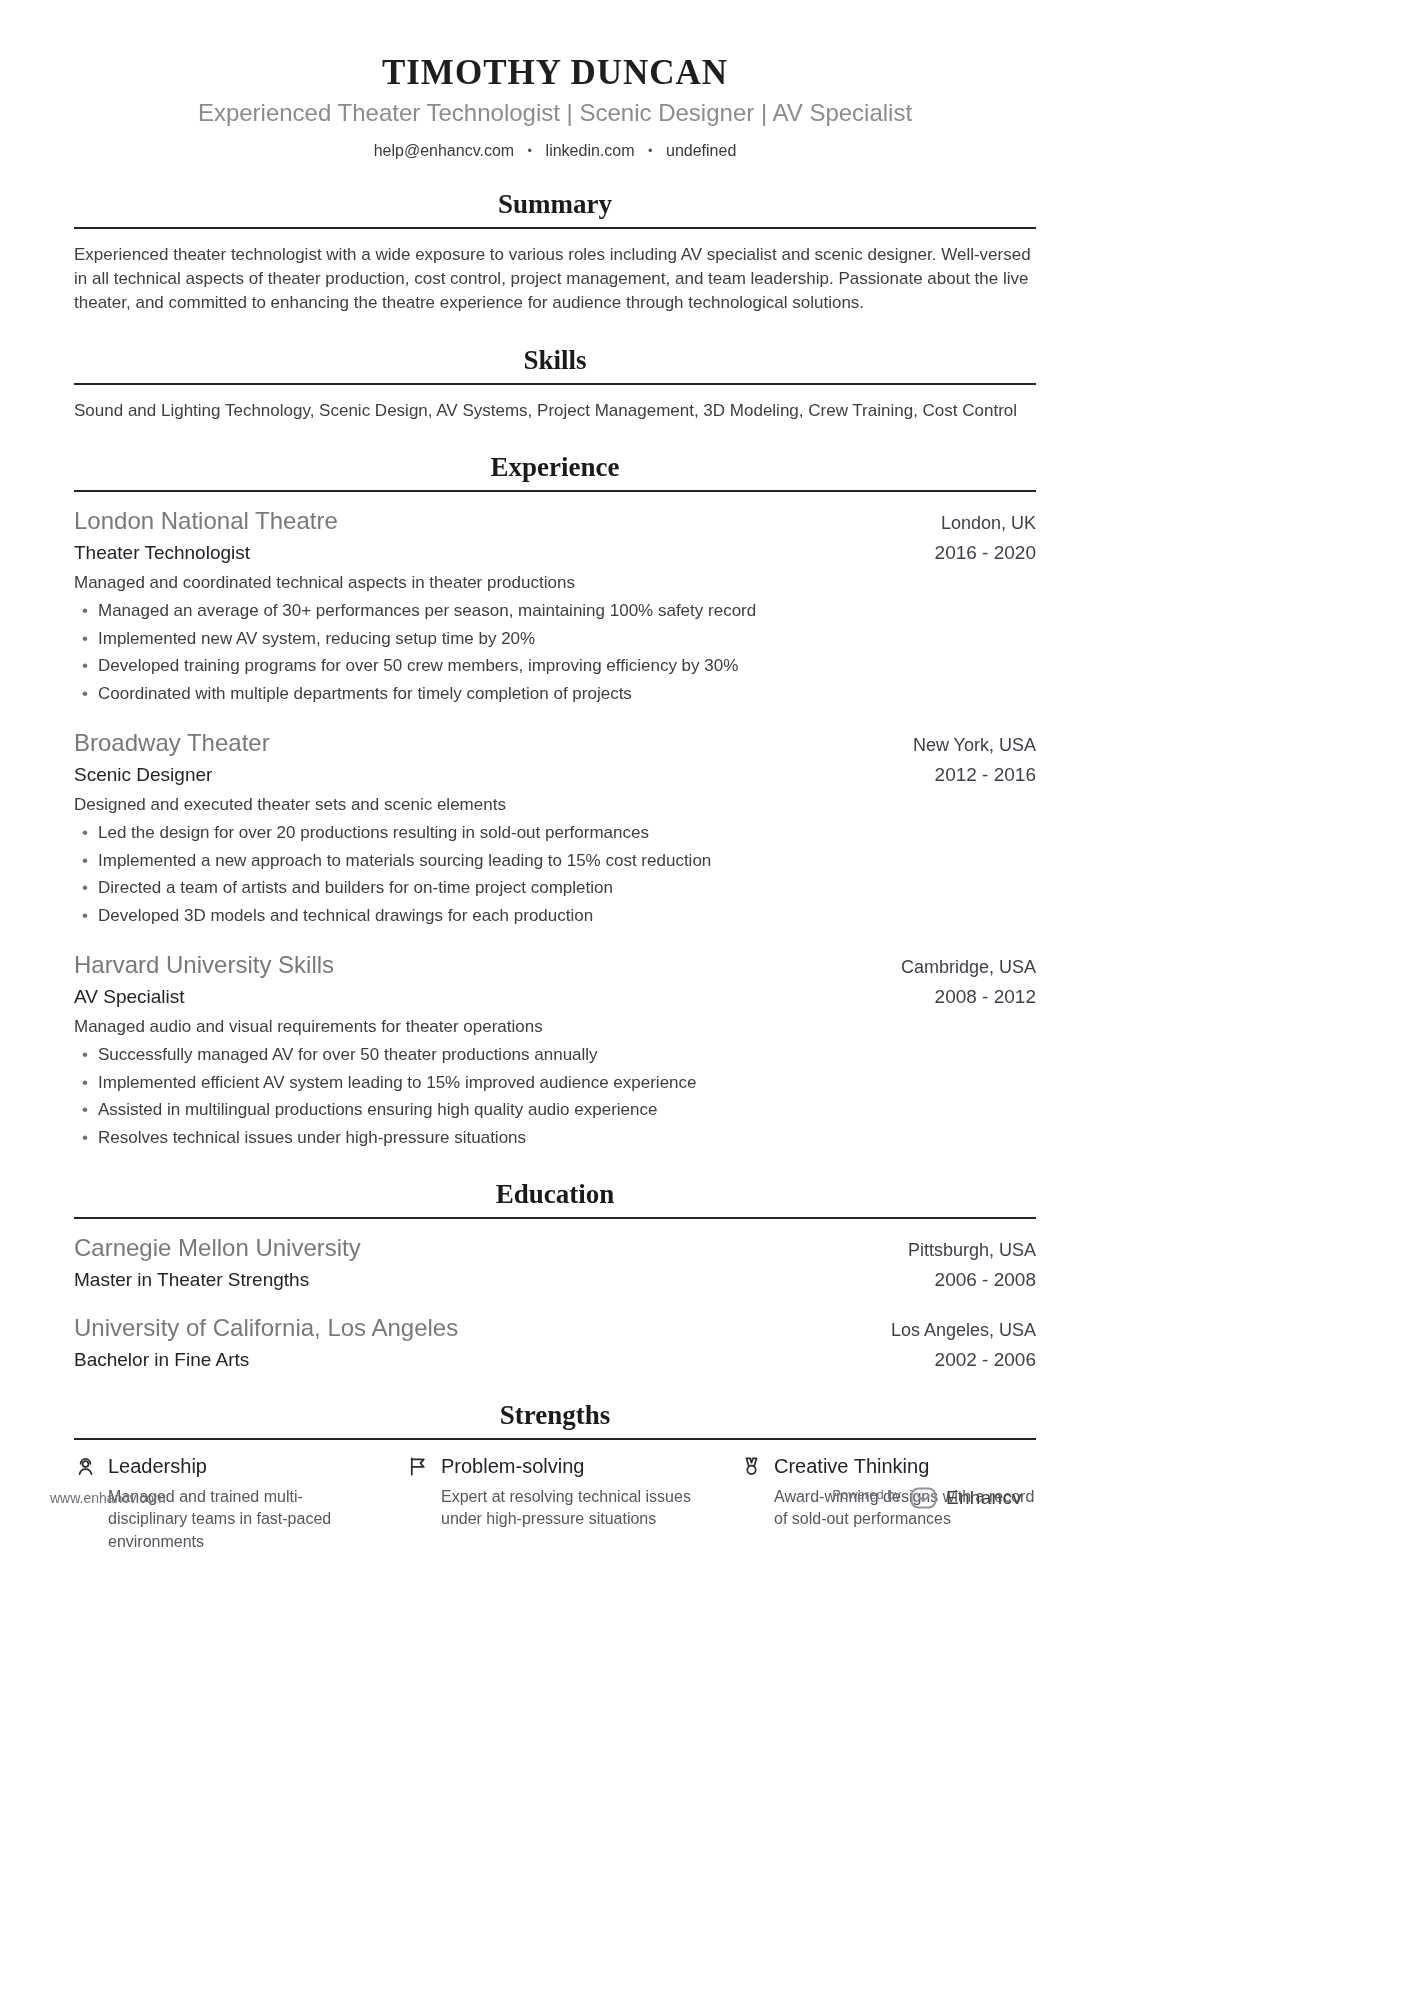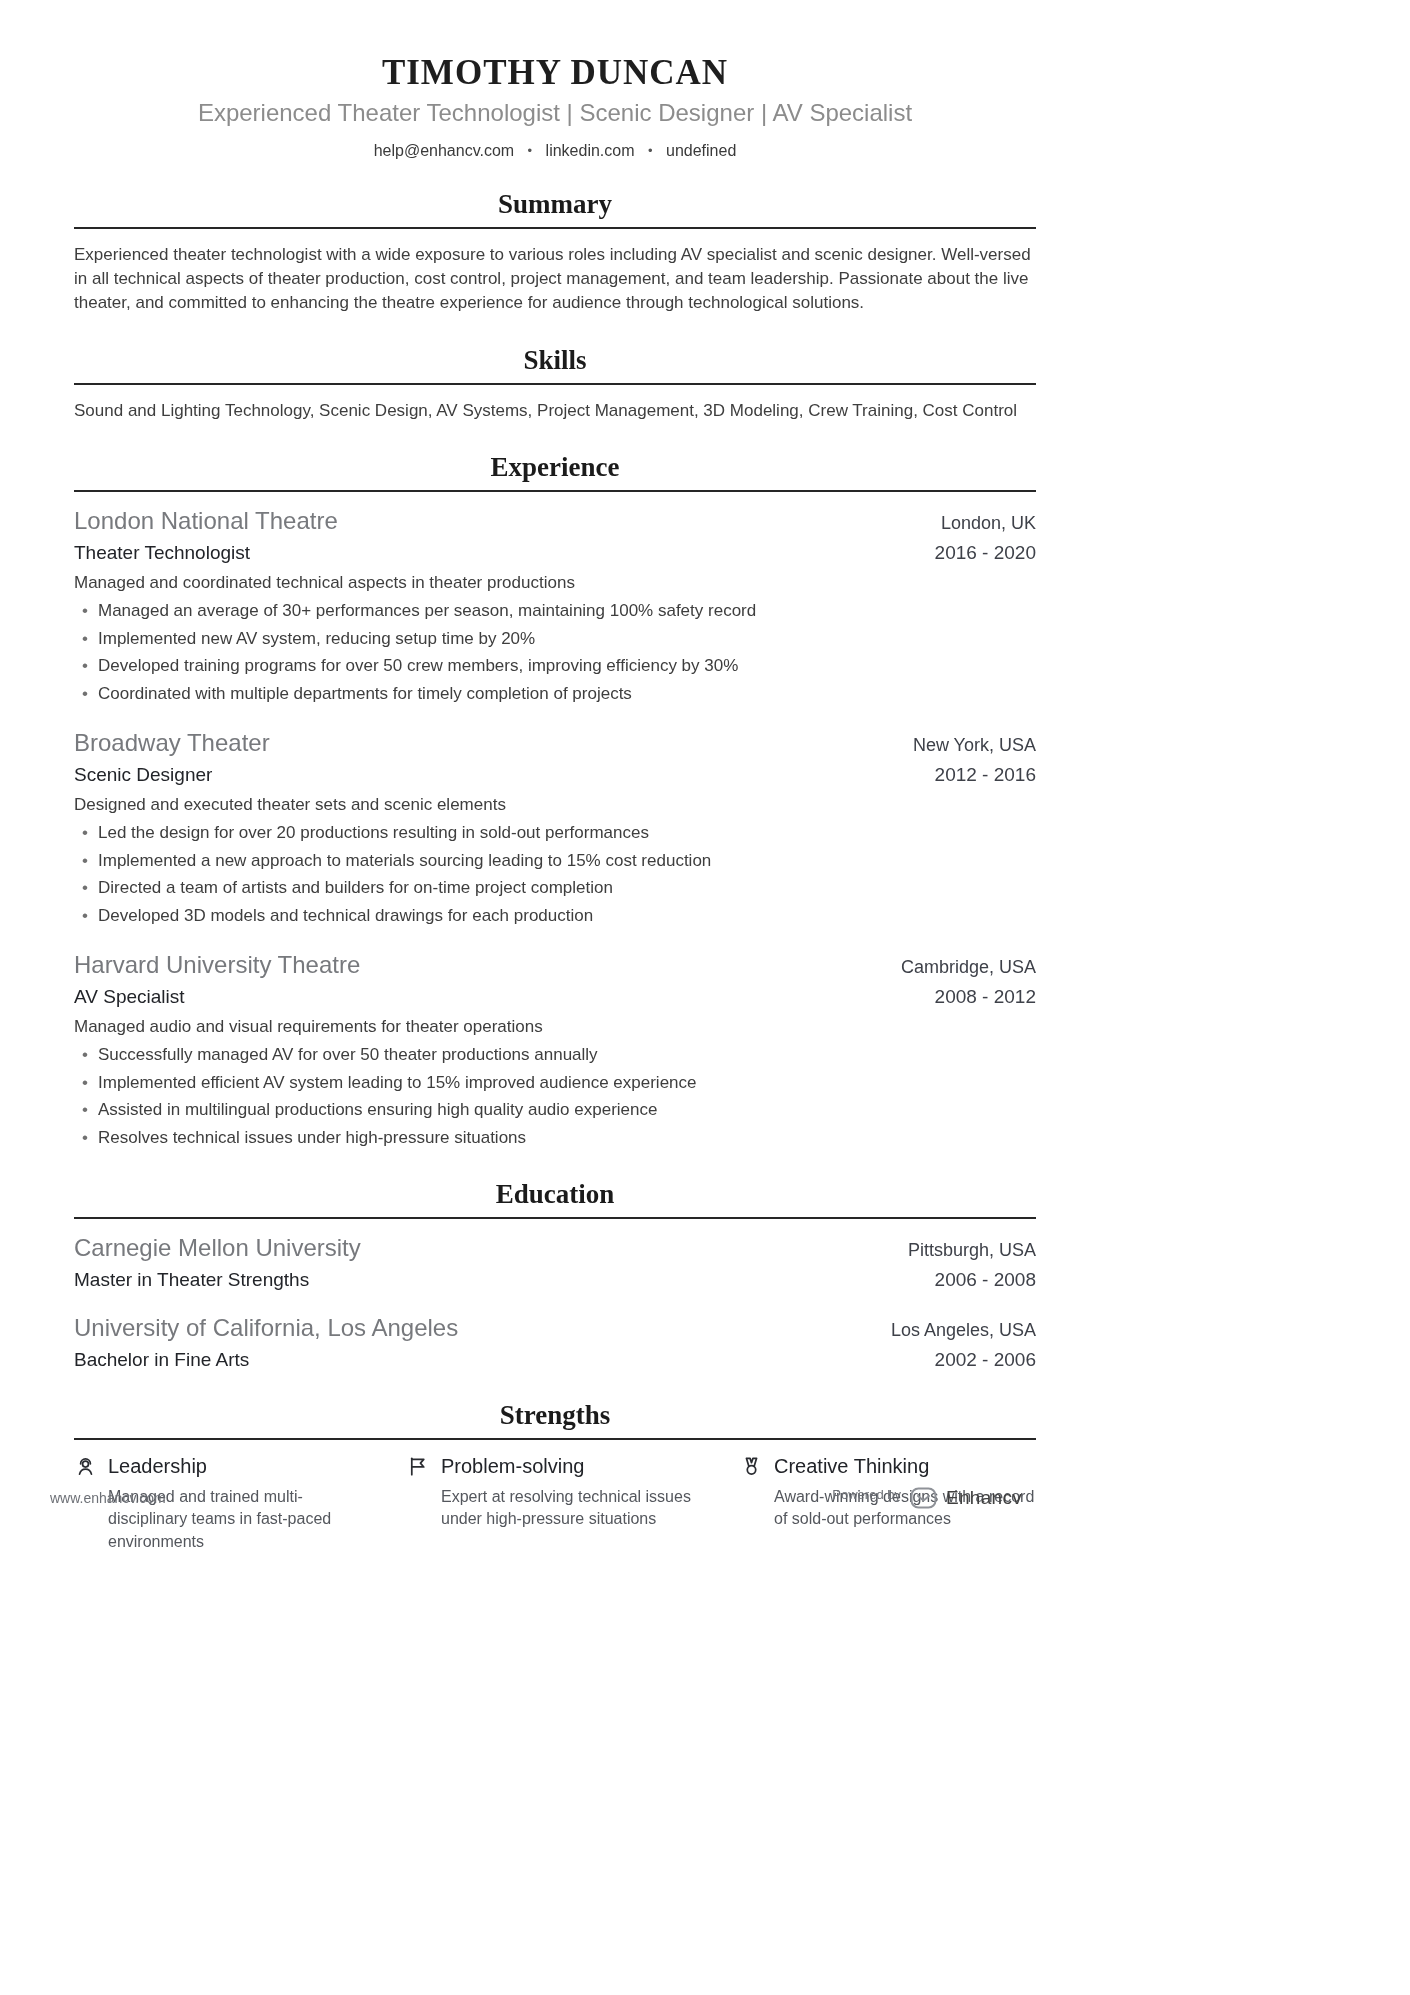--- a/index.html
+++ b/index.html
@@ -137,21 +137,21 @@
         <ul class="bullets">
           <li>Led the design for over 20 productions resulting in sold-out performances</li>
           <li>Implemented a new approach to materials sourcing leading to 15% cost reduction</li>
           <li>Directed a team of artists and builders for on-time project completion</li>
           <li>Developed 3D models and technical drawings for each production</li>
         </ul>
       </article>
 
       <article class="entry">
         <div class="entry-row">
-          <div class="company">Harvard University Theatre</div>
+          <div class="company">Harvard University Skills</div>
           <div class="loc">Cambridge, USA</div>
         </div>
         <div class="entry-row">
           <div class="role">AV Specialist</div>
           <div class="dates">2008 - 2012</div>
         </div>
         <div class="entry-summary">Managed audio and visual requirements for theater operations</div>
         <ul class="bullets">
           <li>Successfully managed AV for over 50 theater productions annually</li>
           <li>Implemented efficient AV system leading to 15% improved audience experience</li>

